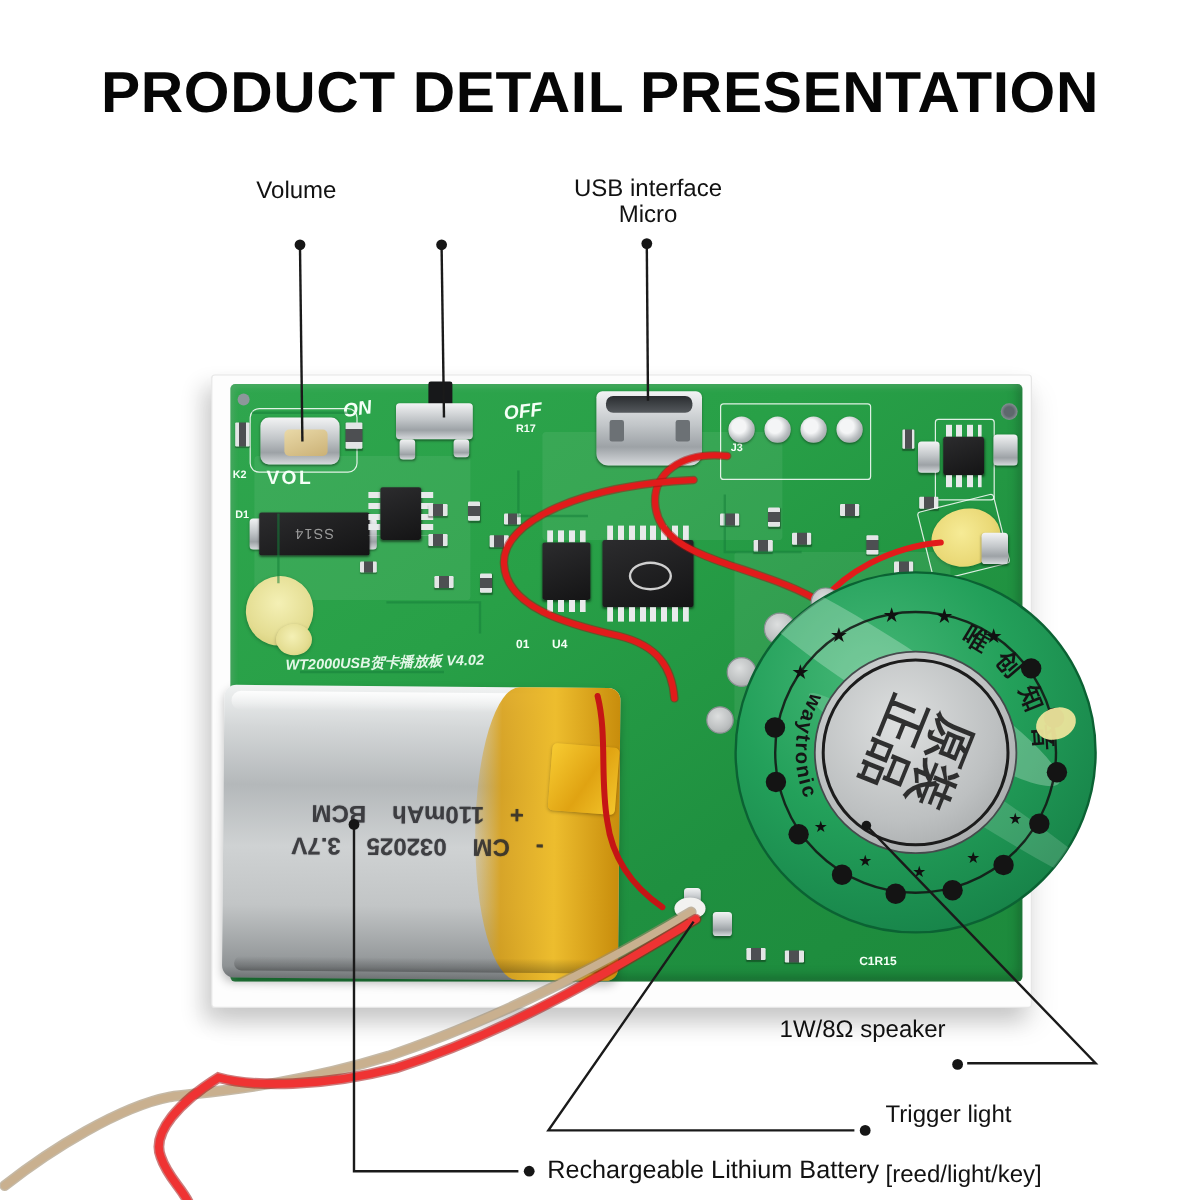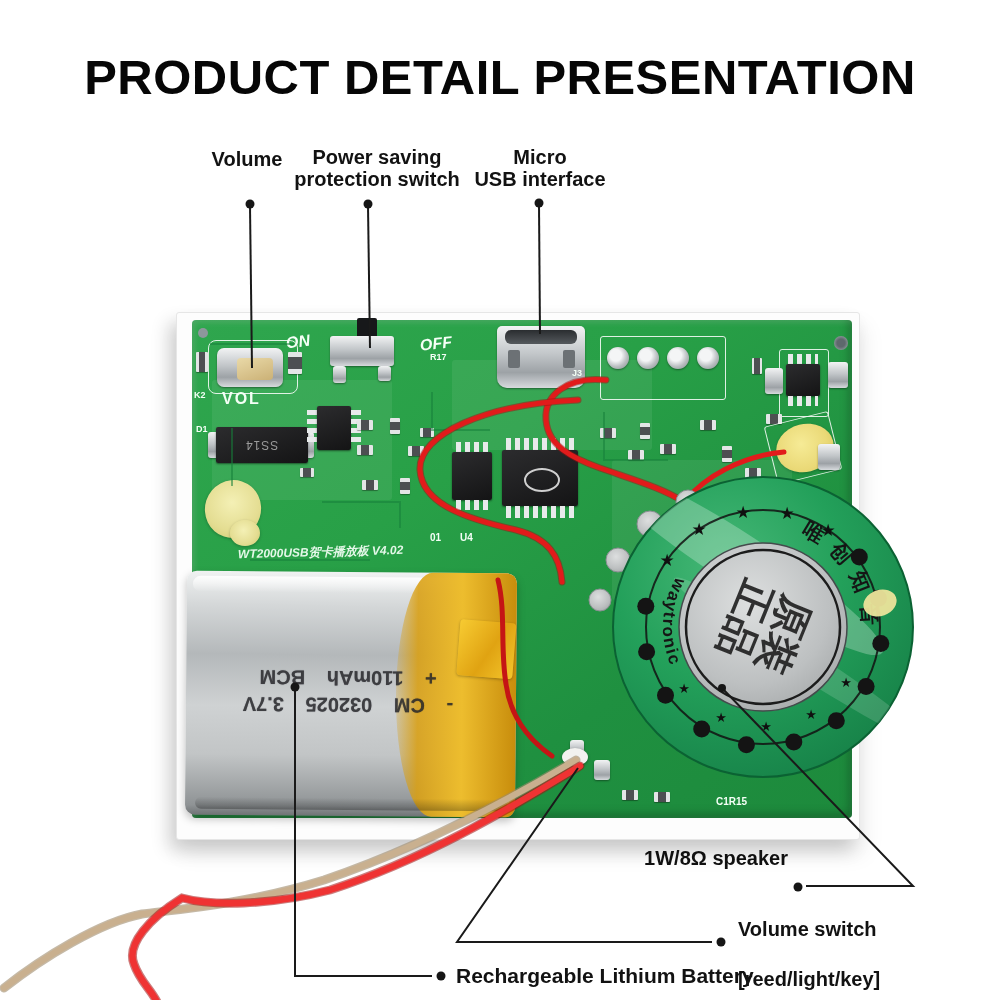--- a/index.html
+++ b/index.html
@@ -1,21 +1,21 @@
 <!DOCTYPE html>
 <html><head>
 <meta charset="utf-8">
 <style>
   html,body{margin:0;padding:0;background:#fff;}
   .stage{position:relative;width:1000px;height:1000px;background:#fff;overflow:hidden;
          font-family:"Liberation Sans","DejaVu Sans",sans-serif;}
   .abs{position:absolute;}
   .title{left:0;top:50px;width:1000px;text-align:center;font-size:48px;font-weight:bold;
          color:#060606;letter-spacing:.5px;transform:scaleX(1.02);}
-  .lbl{font-weight:bold;color:#121212;font-size:20px;line-height:22px;text-align:center;}
+  .lbl{font-weight:normal;color:#121212;font-size:20px;line-height:22px;text-align:center;}
   .lbl-left{text-align:left;}
   .lbl-right{text-align:right;}
   
   .whitebox{left:176px;top:312px;width:682px;height:526px;background:#fdfdfd;border:1px solid #e6e6e6;
             border-radius:3px;box-shadow:-8px 10px 18px rgba(0,0,0,.16),4px 14px 22px rgba(0,0,0,.08);}
   
   .board{left:192px;top:320px;width:660px;height:498px;border-radius:4px;
          background:linear-gradient(145deg,#2fa64e 0%,#28a047 35%,#1f9040 70%,#1d8a3c 100%);
          box-shadow:inset -3px -4px 10px rgba(0,0,0,.25), inset 2px 2px 6px rgba(255,255,255,.18);}
   .patch{background:rgba(255,255,255,.07);border-radius:3px;}
@@ -44,32 +44,28 @@
 </head>
 <body>
 
 <div class="stage">
 
   <div class="abs title">PRODUCT DETAIL PRESENTATION</div>
 
   <div class="abs lbl" style="left:147px;top:148px;width:200px;">
     <div>Volume</div>
   </div>
-  <div class="abs lbl" style="left:277px;top:146px;width:200px;">
-    <div>Power saving</div>
-    <div>protection switch</div>
-  </div>
   <div class="abs lbl" style="left:440px;top:146px;width:200px;">
+    <div>USB interface</div>
     <div>Micro</div>
-    <div>USB interface</div>
   </div>
 
   <div class="abs lbl lbl-right" style="left:538px;top:847px;width:250px;">1W/8Ω speaker</div>
   <div class="abs lbl lbl-left" style="left:738px;top:918px;width:230px;">
-    <div>Volume switch</div>
+    <div>Trigger light</div>
     <div style="margin-top:28px">[reed/light/key]</div>
   </div>
   <div class="abs lbl lbl-left" style="left:456px;top:965px;width:330px;font-size:21px;">Rechargeable Lithium Battery</div>
 
   <div class="abs whitebox"></div>
 
   <div class="abs board">
 
     <div class="abs patch" style="left:20px;top:60px;width:180px;height:120px;"></div>
     <div class="abs patch" style="left:260px;top:40px;width:200px;height:90px;"></div>
@@ -90,21 +86,21 @@
     <div class="abs" style="left:165px;top:-2px;width:20px;height:22px;background:#17181a;border-radius:2px;"></div>
     <div class="abs metal" style="left:138px;top:16px;width:64px;height:30px;"></div>
     <div class="abs metal" style="left:141px;top:46px;width:13px;height:17px;"></div>
     <div class="abs metal" style="left:186px;top:46px;width:13px;height:15px;"></div>
     <div class="abs silk" style="left:228px;top:15px;font-size:16px;font-style:italic;transform:rotate(-6deg);">OFF</div>
 
     <div class="abs metal" style="left:305px;top:6px;width:88px;height:62px;border-radius:5px 5px 10px 10px;"></div>
     <div class="abs" style="left:313px;top:10px;width:72px;height:14px;border-radius:6px;background:linear-gradient(180deg,#2a2d30,#55595d);"></div>
     <div class="abs" style="left:316px;top:30px;width:12px;height:18px;background:#6c7175;border-radius:2px;"></div>
     <div class="abs" style="left:371px;top:30px;width:12px;height:18px;background:#6c7175;border-radius:2px;"></div>
-    <div class="abs silk" style="left:380px;top:48px;font-size:9px;">J3</div>
+    <div class="abs silk" style="left:417px;top:48px;font-size:9px;">J3</div>
 
     <div class="abs silkbox" style="left:408px;top:16px;width:124px;height:62px;"></div>
     <div class="abs padc" style="left:415px;top:27px;width:22px;height:22px;"></div>
     <div class="abs padc" style="left:445px;top:27px;width:22px;height:22px;"></div>
     <div class="abs padc" style="left:475px;top:27px;width:22px;height:22px;"></div>
     <div class="abs padc" style="left:505px;top:27px;width:22px;height:22px;"></div>
 
     <div class="abs silkbox" style="left:587px;top:29px;width:48px;height:66px;"></div>
     <div class="abs pins-h" style="left:596px;top:34px;width:30px;height:10px;"></div>
     <div class="abs chip" style="left:594px;top:44px;width:34px;height:32px;"></div>

